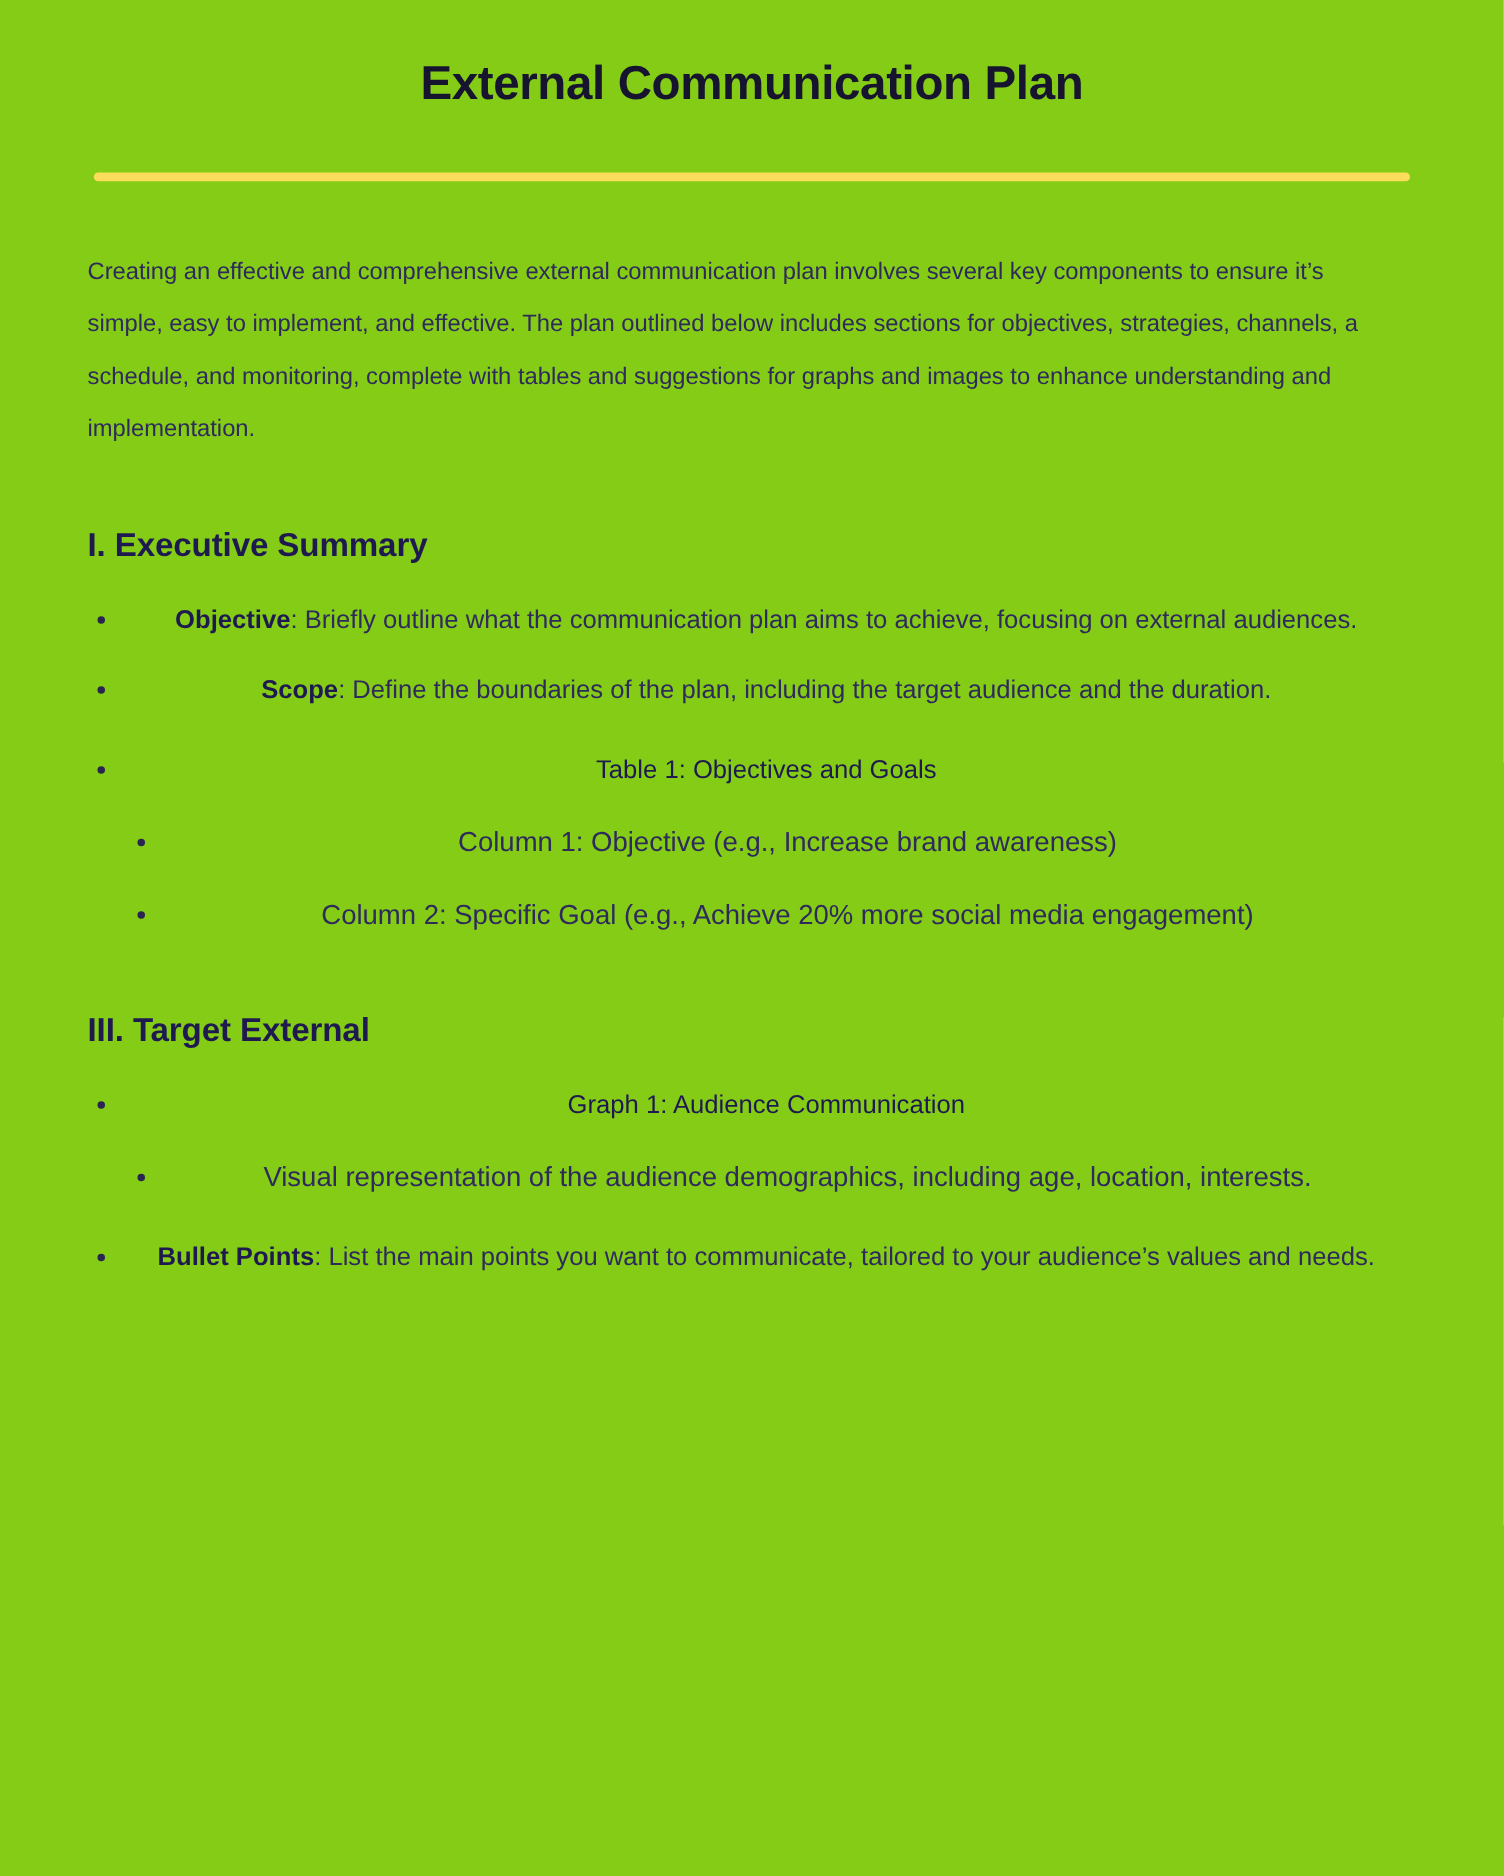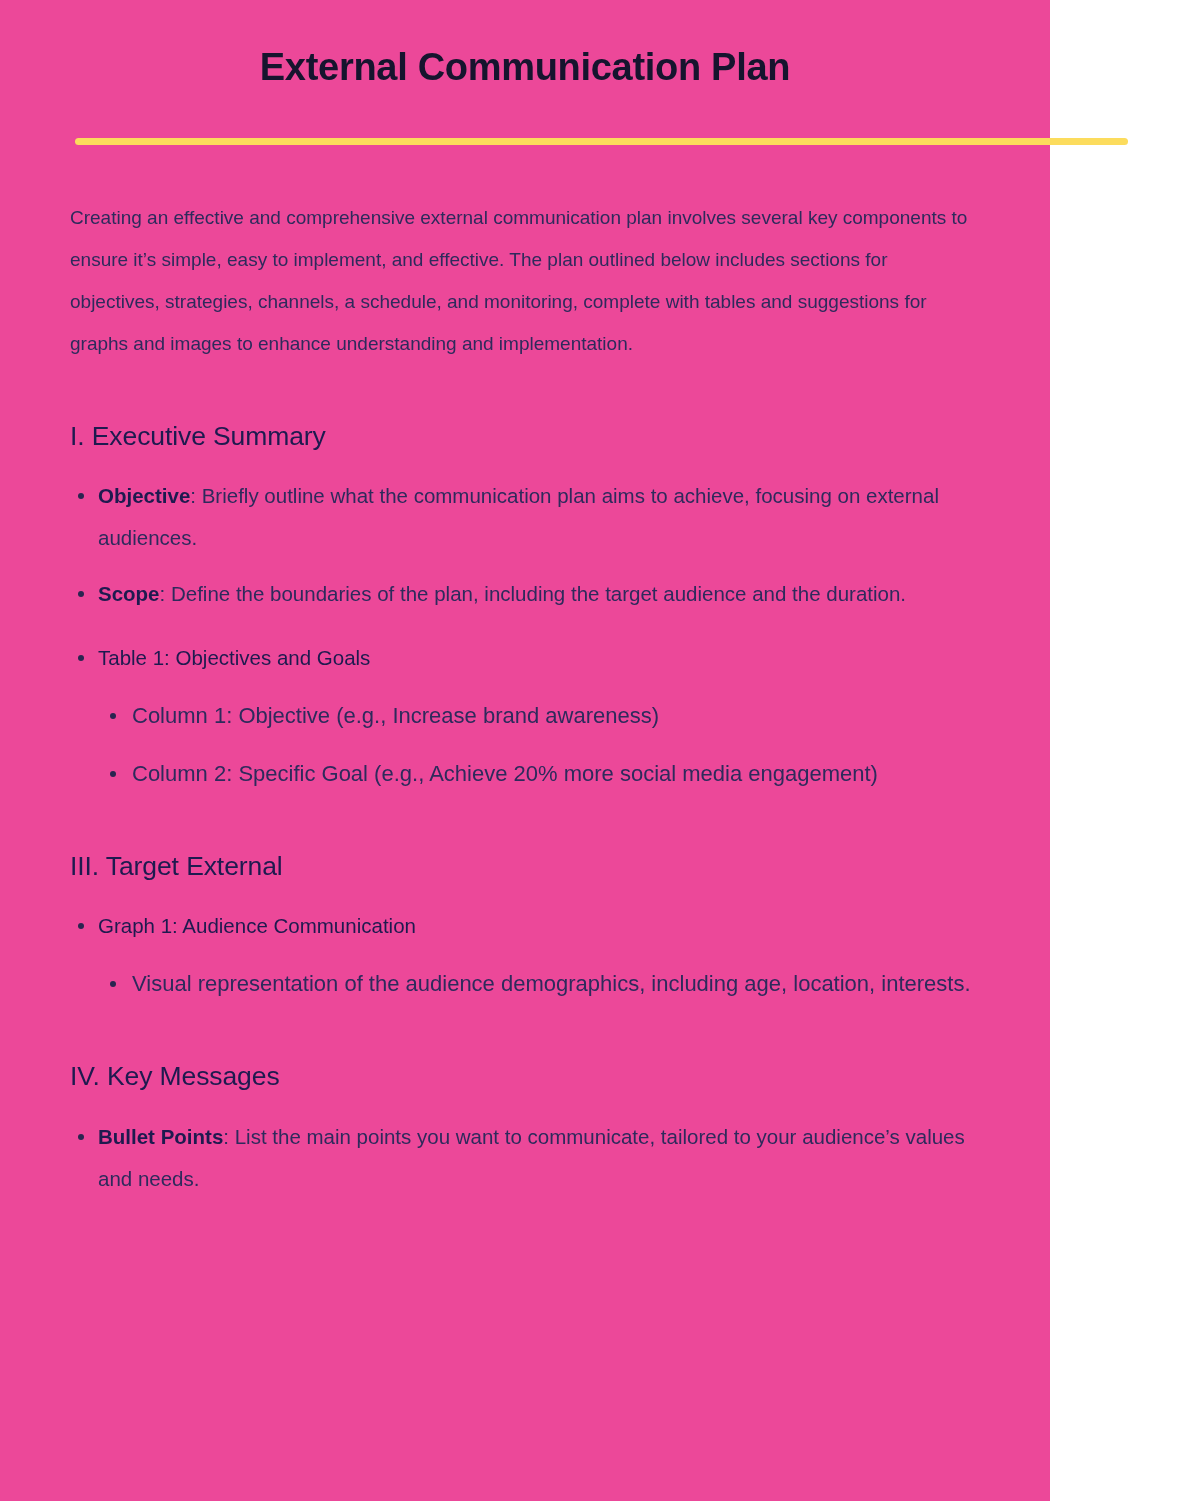--- a/index.html
+++ b/index.html
@@ -9,23 +9,23 @@
   }
   body {
     width: 1203px;
     height: 1501px;
     overflow: hidden;
     font-family: "Liberation Sans", sans-serif;
     -webkit-font-smoothing: antialiased;
   }
 
   .page {
-    width: 1050px;
+    width: 1203px;
     min-height: 1501px;
-    background: #ec4899;
+    background: #84cc16;
     box-sizing: border-box;
     padding: 0;
     position: relative;
   }
 
   
   .doc-title {
     text-align: center;
     font-size: 38px;
     font-weight: 700;
@@ -57,32 +57,33 @@
     line-height: 42px;
     color: #2e2a5c;
     margin: 52px 0 0 0;
     max-width: 1050px;
     font-weight: 400;
   }
 
   
   h2.section-heading {
     font-size: 26.5px;
-    font-weight: 400;
+    font-weight: 700;
     color: #1e1a4f;
     margin: 54px 0 0 0;
     line-height: 1.3;
     letter-spacing: -0.1px;
   }
 
   
   ul.level1 {
     list-style: none;
     margin: 22px 0 0 0;
     padding: 0;
+    text-align: center;
   }
   ul.level1 > li.bullet-item {
     position: relative;
     padding-left: 28px;
     margin-bottom: 14px;
     font-size: 20.5px;
     line-height: 42px;
     color: #2e2a5c;
   }
   ul.level1 > li.bullet-item::before {
@@ -187,21 +188,20 @@
           <ul class="level2">
             <li class="bullet-item">
               <span class="rest">Visual representation of the audience demographics, including age, location, interests.</span>
             </li>
           </ul>
         </li>
       </ul>
     </div>
 
     <div class="sec-block">
-      <h2 class="section-heading">IV. Key Messages</h2>
       <ul class="level1">
         <li class="bullet-item">
           <span class="lead">Bullet Points</span><span class="rest">: List the main points you want to communicate, tailored to your audience’s values and needs.</span>
         </li>
       </ul>
     </div>
 
   </div>
 </div>
 

